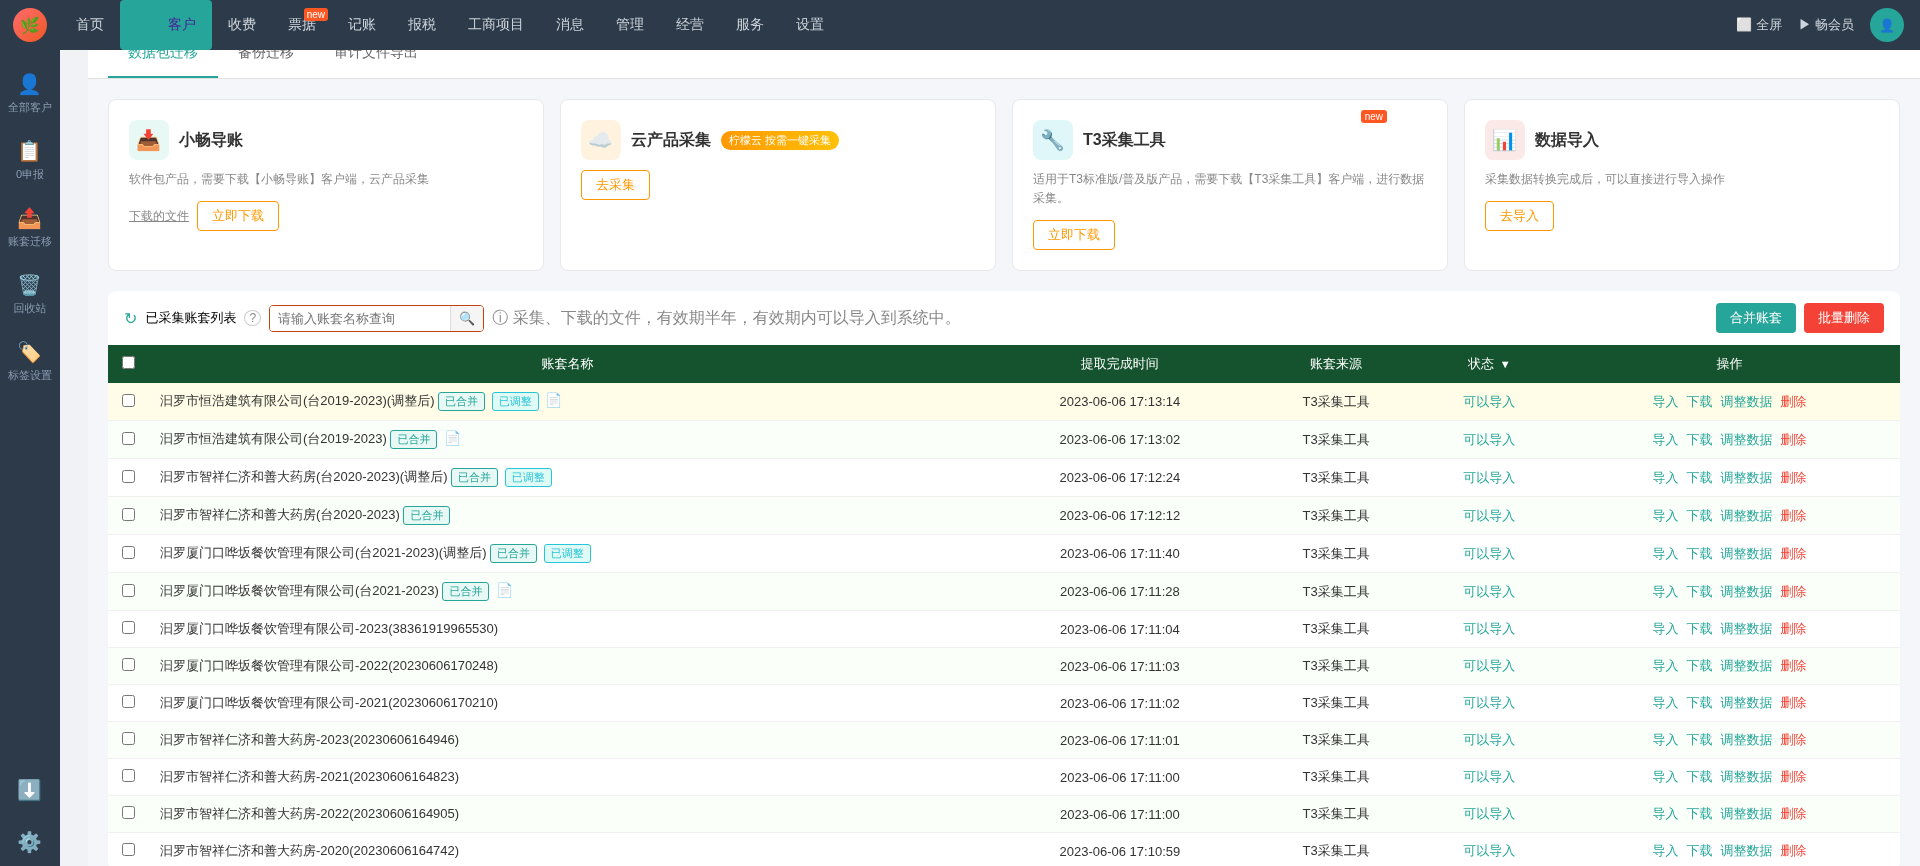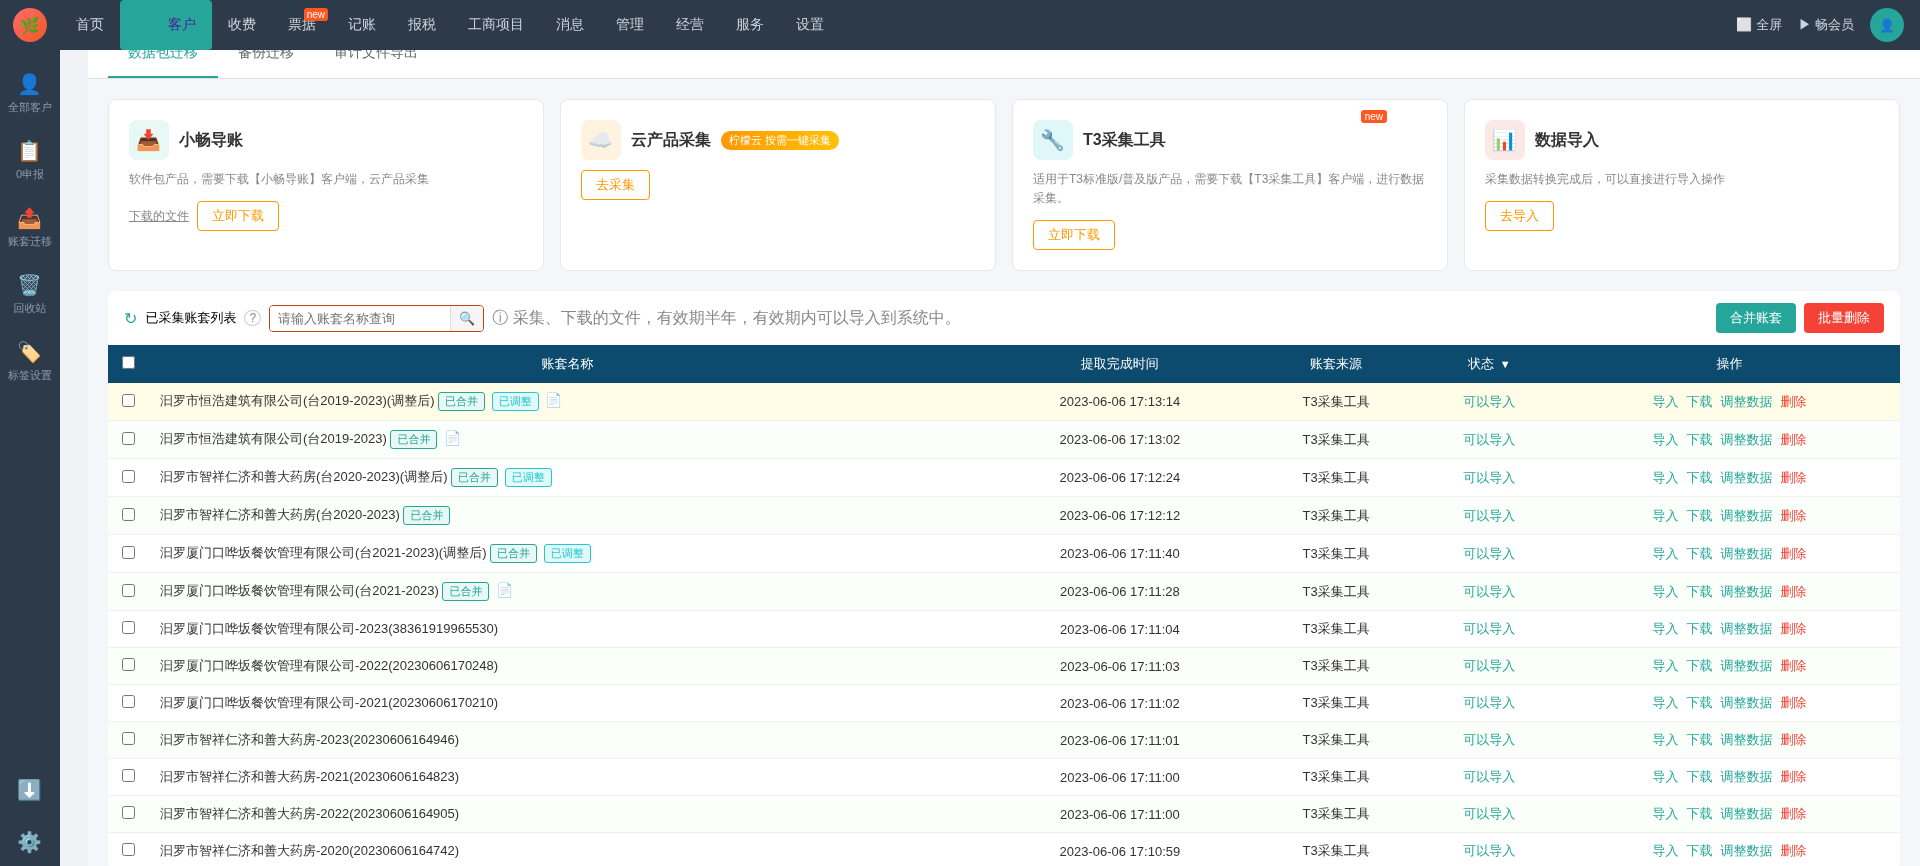--- a/index.html
+++ b/index.html
@@ -94,21 +94,21 @@
     .search-box .search-btn { padding: 5px 8px; background: #f5f5f5; cursor: pointer; border-left: 1px solid #ddd; }
     .refresh-icon { color: #26a69a; cursor: pointer; font-size: 16px; }
     .info-text { font-size: 16px; color: #888; }
     .table-toolbar-right { display: flex; gap: 8px; }
     .btn-primary { background: #26a69a; color: white; padding: 6px 14px; border-radius: 4px; border: none; cursor: pointer; font-size: 13px; }
     .btn-danger { background: #f44336; color: white; padding: 6px 14px; border-radius: 4px; border: none; cursor: pointer; font-size: 13px; }
 
     
     .data-table { width: 100%; border-collapse: collapse; }
     .data-table th {
-      background: #0c4a6e; color: white; padding: 10px 12px; text-align: center;
+      background: #14532d; color: white; padding: 10px 12px; text-align: center;
       font-weight: 500; font-size: 13px; white-space: nowrap;
     }
     .data-table td { padding: 9px 12px; border-bottom: 1px solid #f0f0f0; font-size: 13px; text-align: center; color: #333; }
     .data-table tr:nth-child(even) td { background: #fafff9; }
     .data-table tr:first-child td { background: #fffde7; }
     .data-table td:first-child { width: 40px; }
     .data-table td:nth-child(2) { text-align: left; }
 
     .action-link { color: #26a69a; cursor: pointer; margin: 0 4px; }
     .action-link.red { color: #f44336; }

